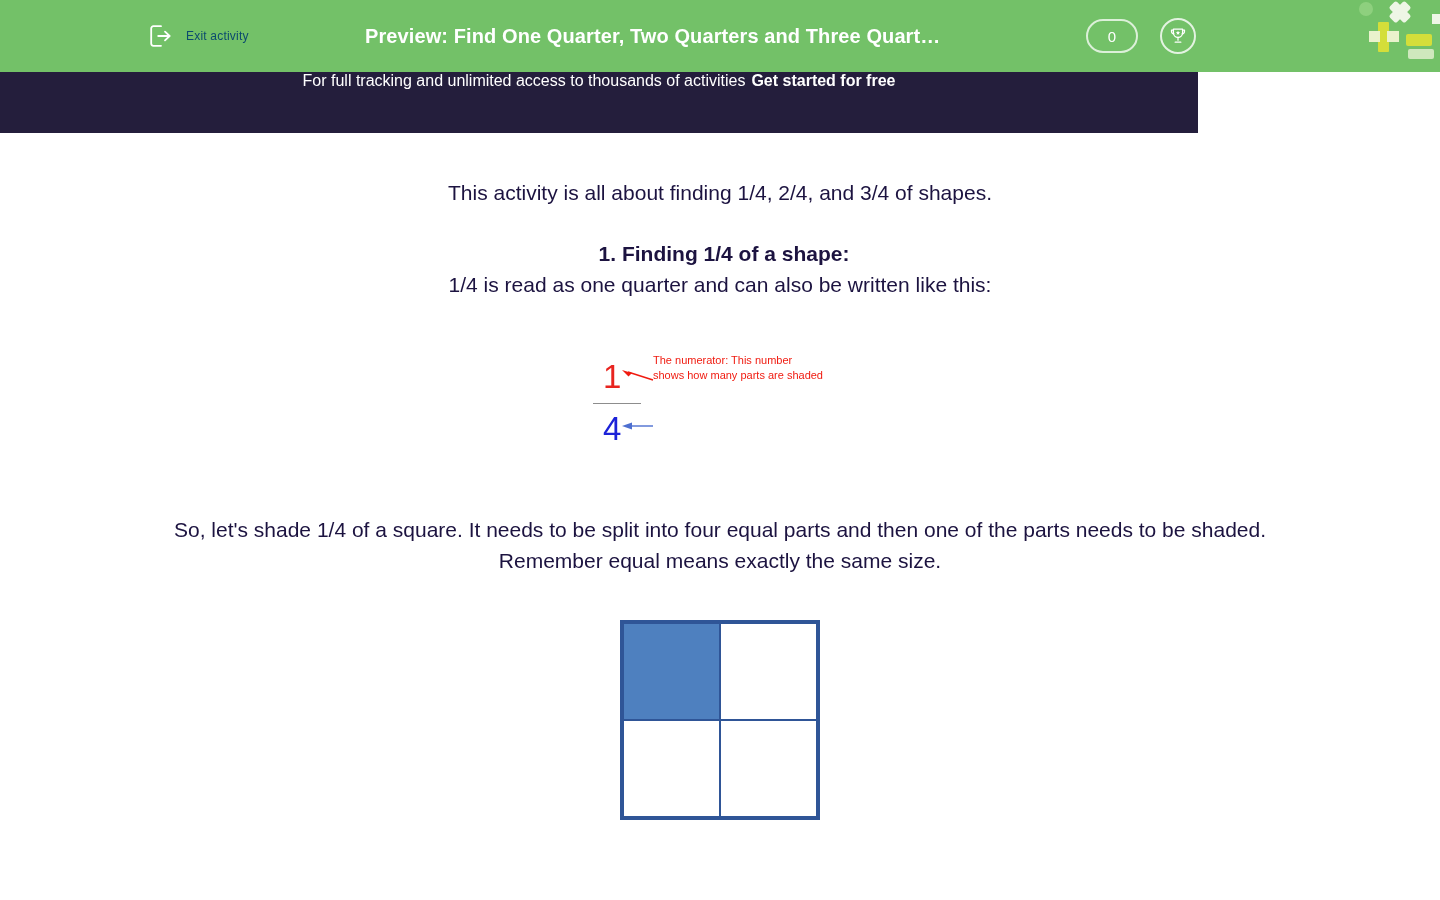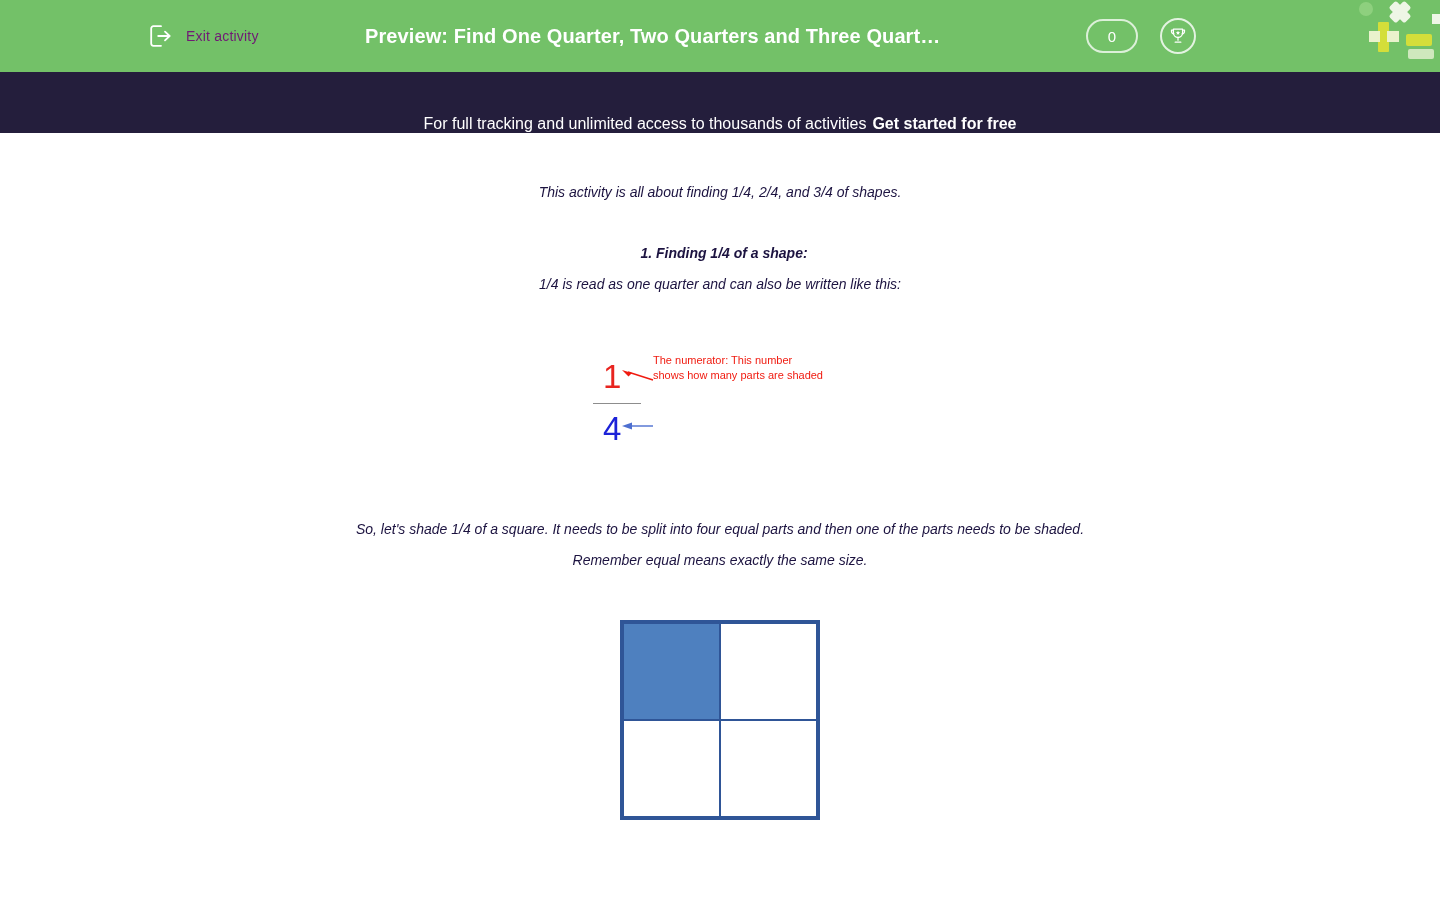--- a/index.html
+++ b/index.html
@@ -25,22 +25,22 @@
   .exit-activity {
     display: flex;
     align-items: center;
     gap: 12px;
     margin-left: 148px;
     cursor: pointer;
     z-index: 3;
   }
   .exit-icon { width: 26px; height: 24px; display: block; }
   .exit-label {
-    color: #701a75;
-    font-size: 14px;
+    color: #0c4a6e;
+    font-size: 12px;
     letter-spacing: .2px;
     white-space: nowrap;
   }
   .header-title {
     position: absolute;
     left: 365px;
     top: 50%;
     transform: translateY(-50%);
     color: #ffffff;
     font-size: 20px;
@@ -76,43 +76,42 @@
     display: flex; align-items: center; justify-content: center;
     cursor: pointer;
   }
   .trophy-badge svg { width: 20px; height: 20px; display: block; }
 
   
   .confetti { position: absolute; right: 0; top: 0; width: 90px; height: 62px; pointer-events: none; }
 
   
   .promo-banner {
-    width: 1440px;
+    width: 1198px;
     height: 61px;
     background: #241e3c;
     display: flex;
-    align-items: flex-end;
+    align-items: flex-start;
     justify-content: center;
     color: #ffffff;
     font-size: 16px;
   }
   .promo-banner .promo-cta { font-weight: bold; margin-left: 6px; cursor: pointer; }
 
   
   .content {
     width: 1440px;
     padding-top: 44px;
     text-align: center;
     color: #1c1340;
   }
   .line {
-    font-size: 14px;
+    font-size: 21px;
     line-height: 31px;
     color: #1c1340;
-    font-style: italic;
   }
   .line.sp-1 { margin-bottom: 30px; }
   .line.sp-2 { margin-bottom: 32px; }
   .line.bold { font-weight: bold; padding-left: 8px; }
 
   .fraction-figure {
     margin: 38px auto 0;
     width: 290px;
     height: 130px;
     position: relative;

